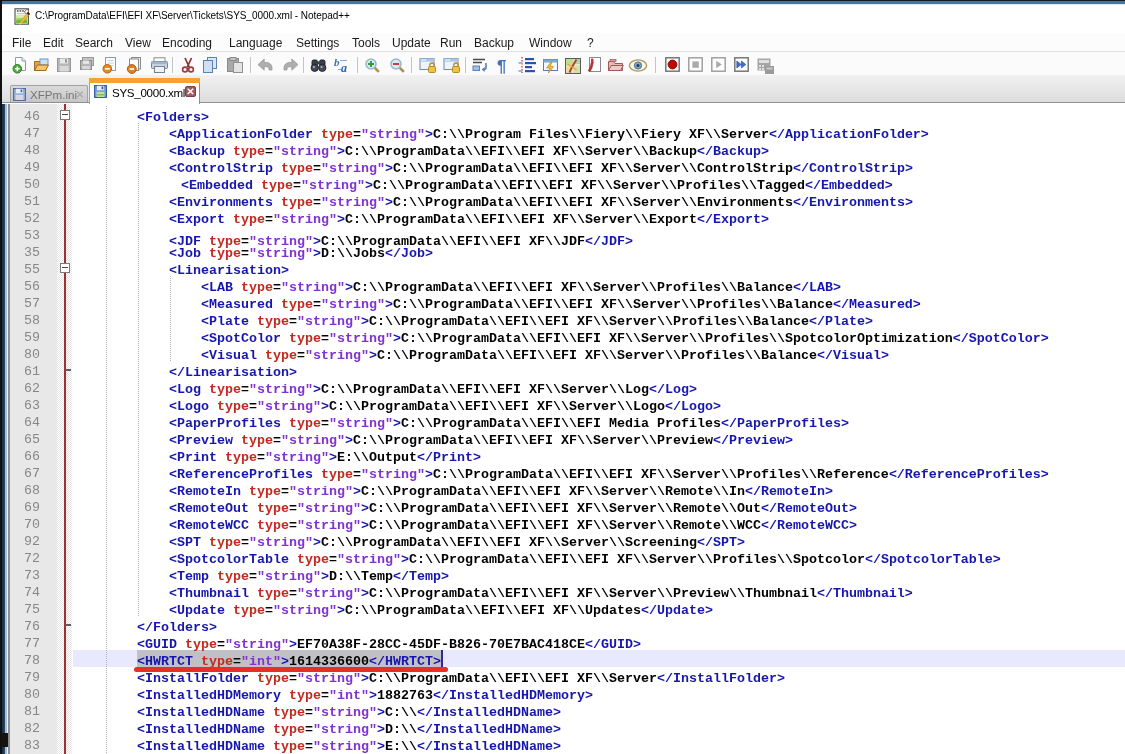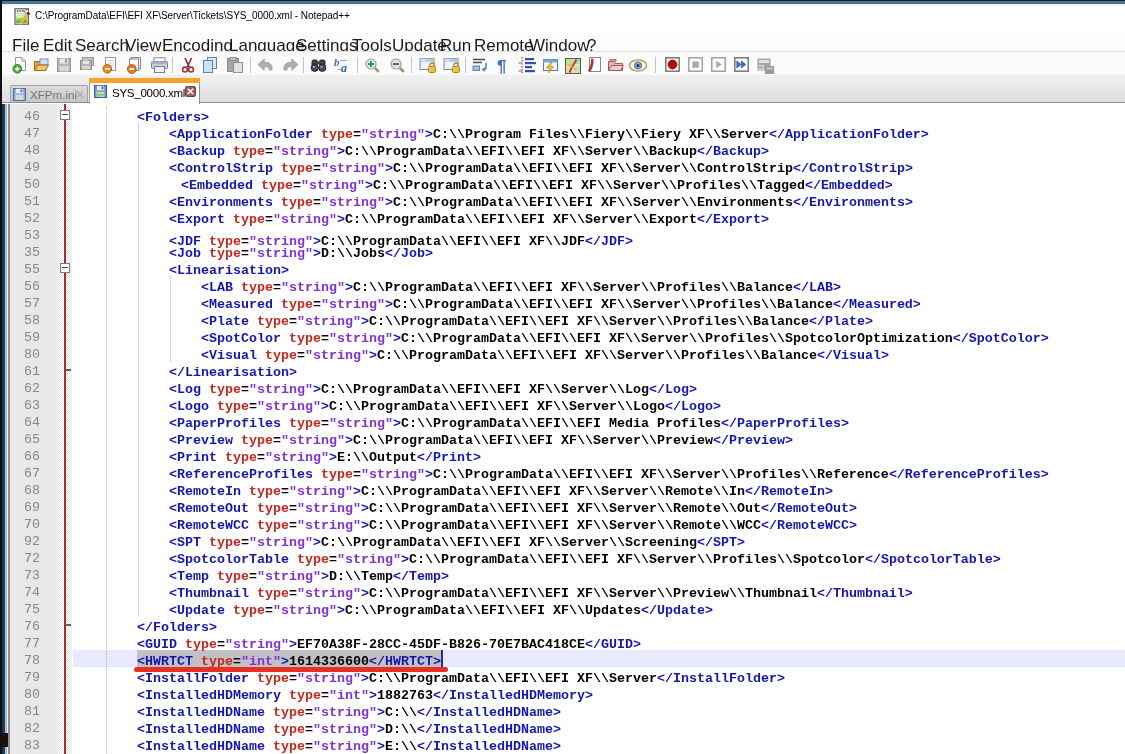--- a/index.html
+++ b/index.html
@@ -2,21 +2,21 @@
 <html><head><meta charset="utf-8"><style>
 *{margin:0;padding:0;box-sizing:border-box}
 html,body{width:1125px;height:754px;overflow:hidden;background:#fff;position:relative;
  font-family:"Liberation Sans",sans-serif}
 #topline{position:absolute;left:0;top:0;width:100%;height:1px;background:#1a1a1a}
 #blueline{position:absolute;left:0;top:1px;width:100%;height:2.5px;background:#49759c}
 #paleline{position:absolute;left:0;top:3.5px;width:100%;height:1.5px;background:#dcebf5}
 #leftborder{position:absolute;left:0;top:0;width:1.5px;height:100%;background:#101010;z-index:60}
 #title{position:absolute;left:35px;top:10px;font-size:10px;color:#000;letter-spacing:-0.05px}
 #menubar{position:absolute;left:0;top:33px;width:100%;height:19px;background:#fcfcfc}
-.mi{position:absolute;top:3px;font-size:17px;color:#1a1a1a}
+.mi{position:absolute;top:3px;font-size:12px;color:#1a1a1a}
 #toolbar{position:absolute;left:0;top:52px;width:100%;height:23px;background:#fbfbfb}
 .tbi{position:absolute}
 .tsep{position:absolute;top:5px;width:1px;height:16px;background:#c4c4c4}
 #igsel{position:absolute;left:516px;top:53px;width:23px;height:21px;background:#cde4f7;border:1px solid #86b7df}
 #tabband{position:absolute;left:0;top:75px;width:100%;height:28px;background:linear-gradient(#f1f1f1,#dcdcdc)}
 #tabband .bottom{position:absolute;left:0;bottom:0;width:100%;height:1.5px;background:#8f8f8f}
 #tab1{position:absolute;left:10px;top:85px;width:78px;height:16.5px;background:linear-gradient(#dadada,#c6c6c6);
  border:1px solid #a2a2a2;border-bottom:none;border-radius:2px 2px 0 0}
 #tab1 .txt{position:absolute;left:19px;top:1.5px;font-size:11.6px;color:#757575}
 #tab1 .x{position:absolute;right:2px;top:4px;width:10px;height:10px;color:#ababab;font-size:10px;line-height:10px;font-weight:bold;text-align:center}
@@ -74,21 +74,21 @@
     <div class="mi" style="left:12px">File</div>
     <div class="mi" style="left:43px">Edit</div>
     <div class="mi" style="left:75px">Search</div>
     <div class="mi" style="left:125px">View</div>
     <div class="mi" style="left:162px">Encoding</div>
     <div class="mi" style="left:229px">Language</div>
     <div class="mi" style="left:296px">Settings</div>
     <div class="mi" style="left:352px">Tools</div>
     <div class="mi" style="left:392px">Update</div>
     <div class="mi" style="left:440px">Run</div>
-    <div class="mi" style="left:474px">Remote</div>
+    <div class="mi" style="left:474px">Backup</div>
     <div class="mi" style="left:529px">Window</div>
     <div class="mi" style="left:587px">?</div>
   </div>
 <div style="position:absolute;left:0;top:51px;width:100%;height:1px;background:#e2e2e2"></div>
 <div id="toolbar">
     <div id="igsel"></div>
     <svg class="tbi" style="left:12px;top:5px" width="17" height="17" viewBox="0 0 17 17">
       <path d="M3.5 0.5h6.5l3.5 3.5v9.5h-10z" fill="#fdfdfd" stroke="#8a9ab0"></path>
       <path d="M10 0.5v3.5h3.5" fill="#e8eef6" stroke="#8a9ab0"></path>
       <circle cx="5.3" cy="11.8" r="4.3" fill="#4aaa3c" stroke="#2f7d24"></circle>

